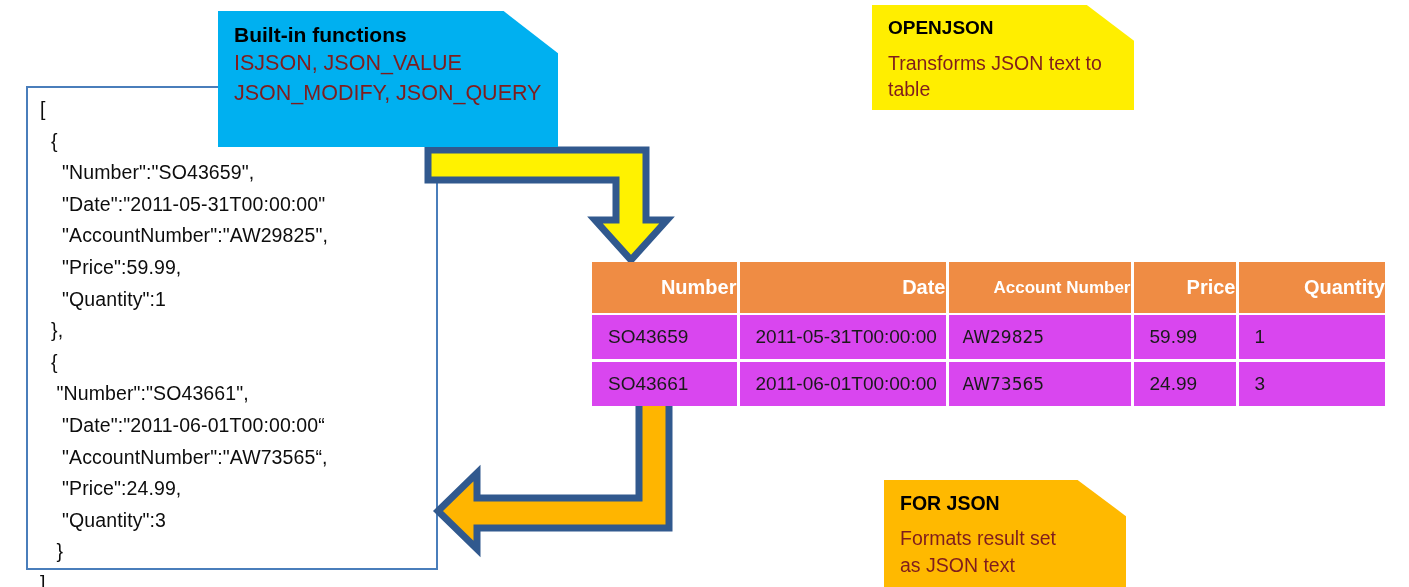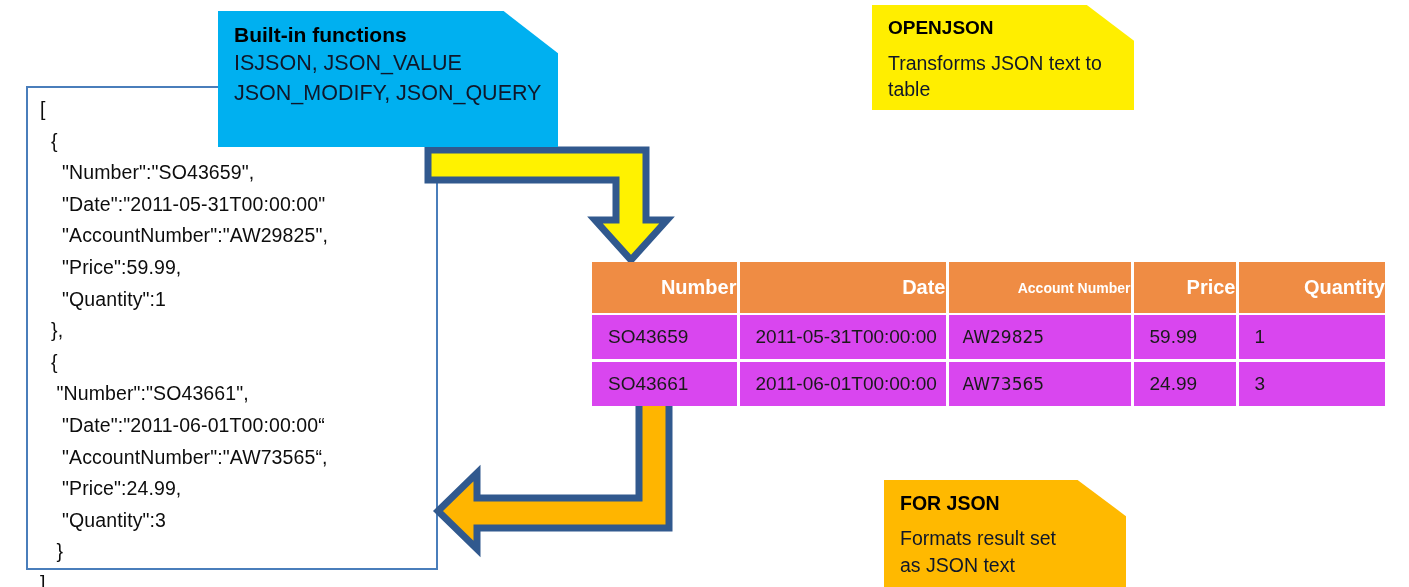--- a/index.html
+++ b/index.html
@@ -50,21 +50,21 @@
     padding: 10px 14px 10px 16px;
     z-index: 6;
   }
   .callout .c-title {
     font-weight: bold;
     color: #000000;
     display: block;
   }
   .callout .c-line {
     display: block;
-    color: #0f172a;
+    color: #7f1d1d;
   }
 
   #callout-builtin {
     left: 218px;
     top: 11px;
     width: 340px;
     height: 136px;
     background: #00b0f0;
     -webkit-clip-path: polygon(0 0, 84% 0, 100% 31%, 100% 100%, 0 100%);
     clip-path: polygon(0 0, 84% 0, 100% 31%, 100% 100%, 0 100%);
@@ -122,21 +122,21 @@
     font-weight: bold;
     text-align: right;
     font-size: 20px;
     padding: 14px 0 14px 16px;
     border-right: 3px solid #ffffff;
     border-bottom: 2px solid #ffffff;
     white-space: nowrap;
   }
   #result-table th:last-child { border-right: none; }
   #result-table th.th-account {
-    font-size: 14px;
+    font-size: 17px;
     padding-left: 14px;
   }
   #result-table td {
     background: #d946ef;
     color: #1a1a1a;
     font-size: 19px;
     padding: 11px 0 11px 16px;
     border-right: 3px solid #ffffff;
     border-bottom: 3px solid #ffffff;
     white-space: nowrap;

